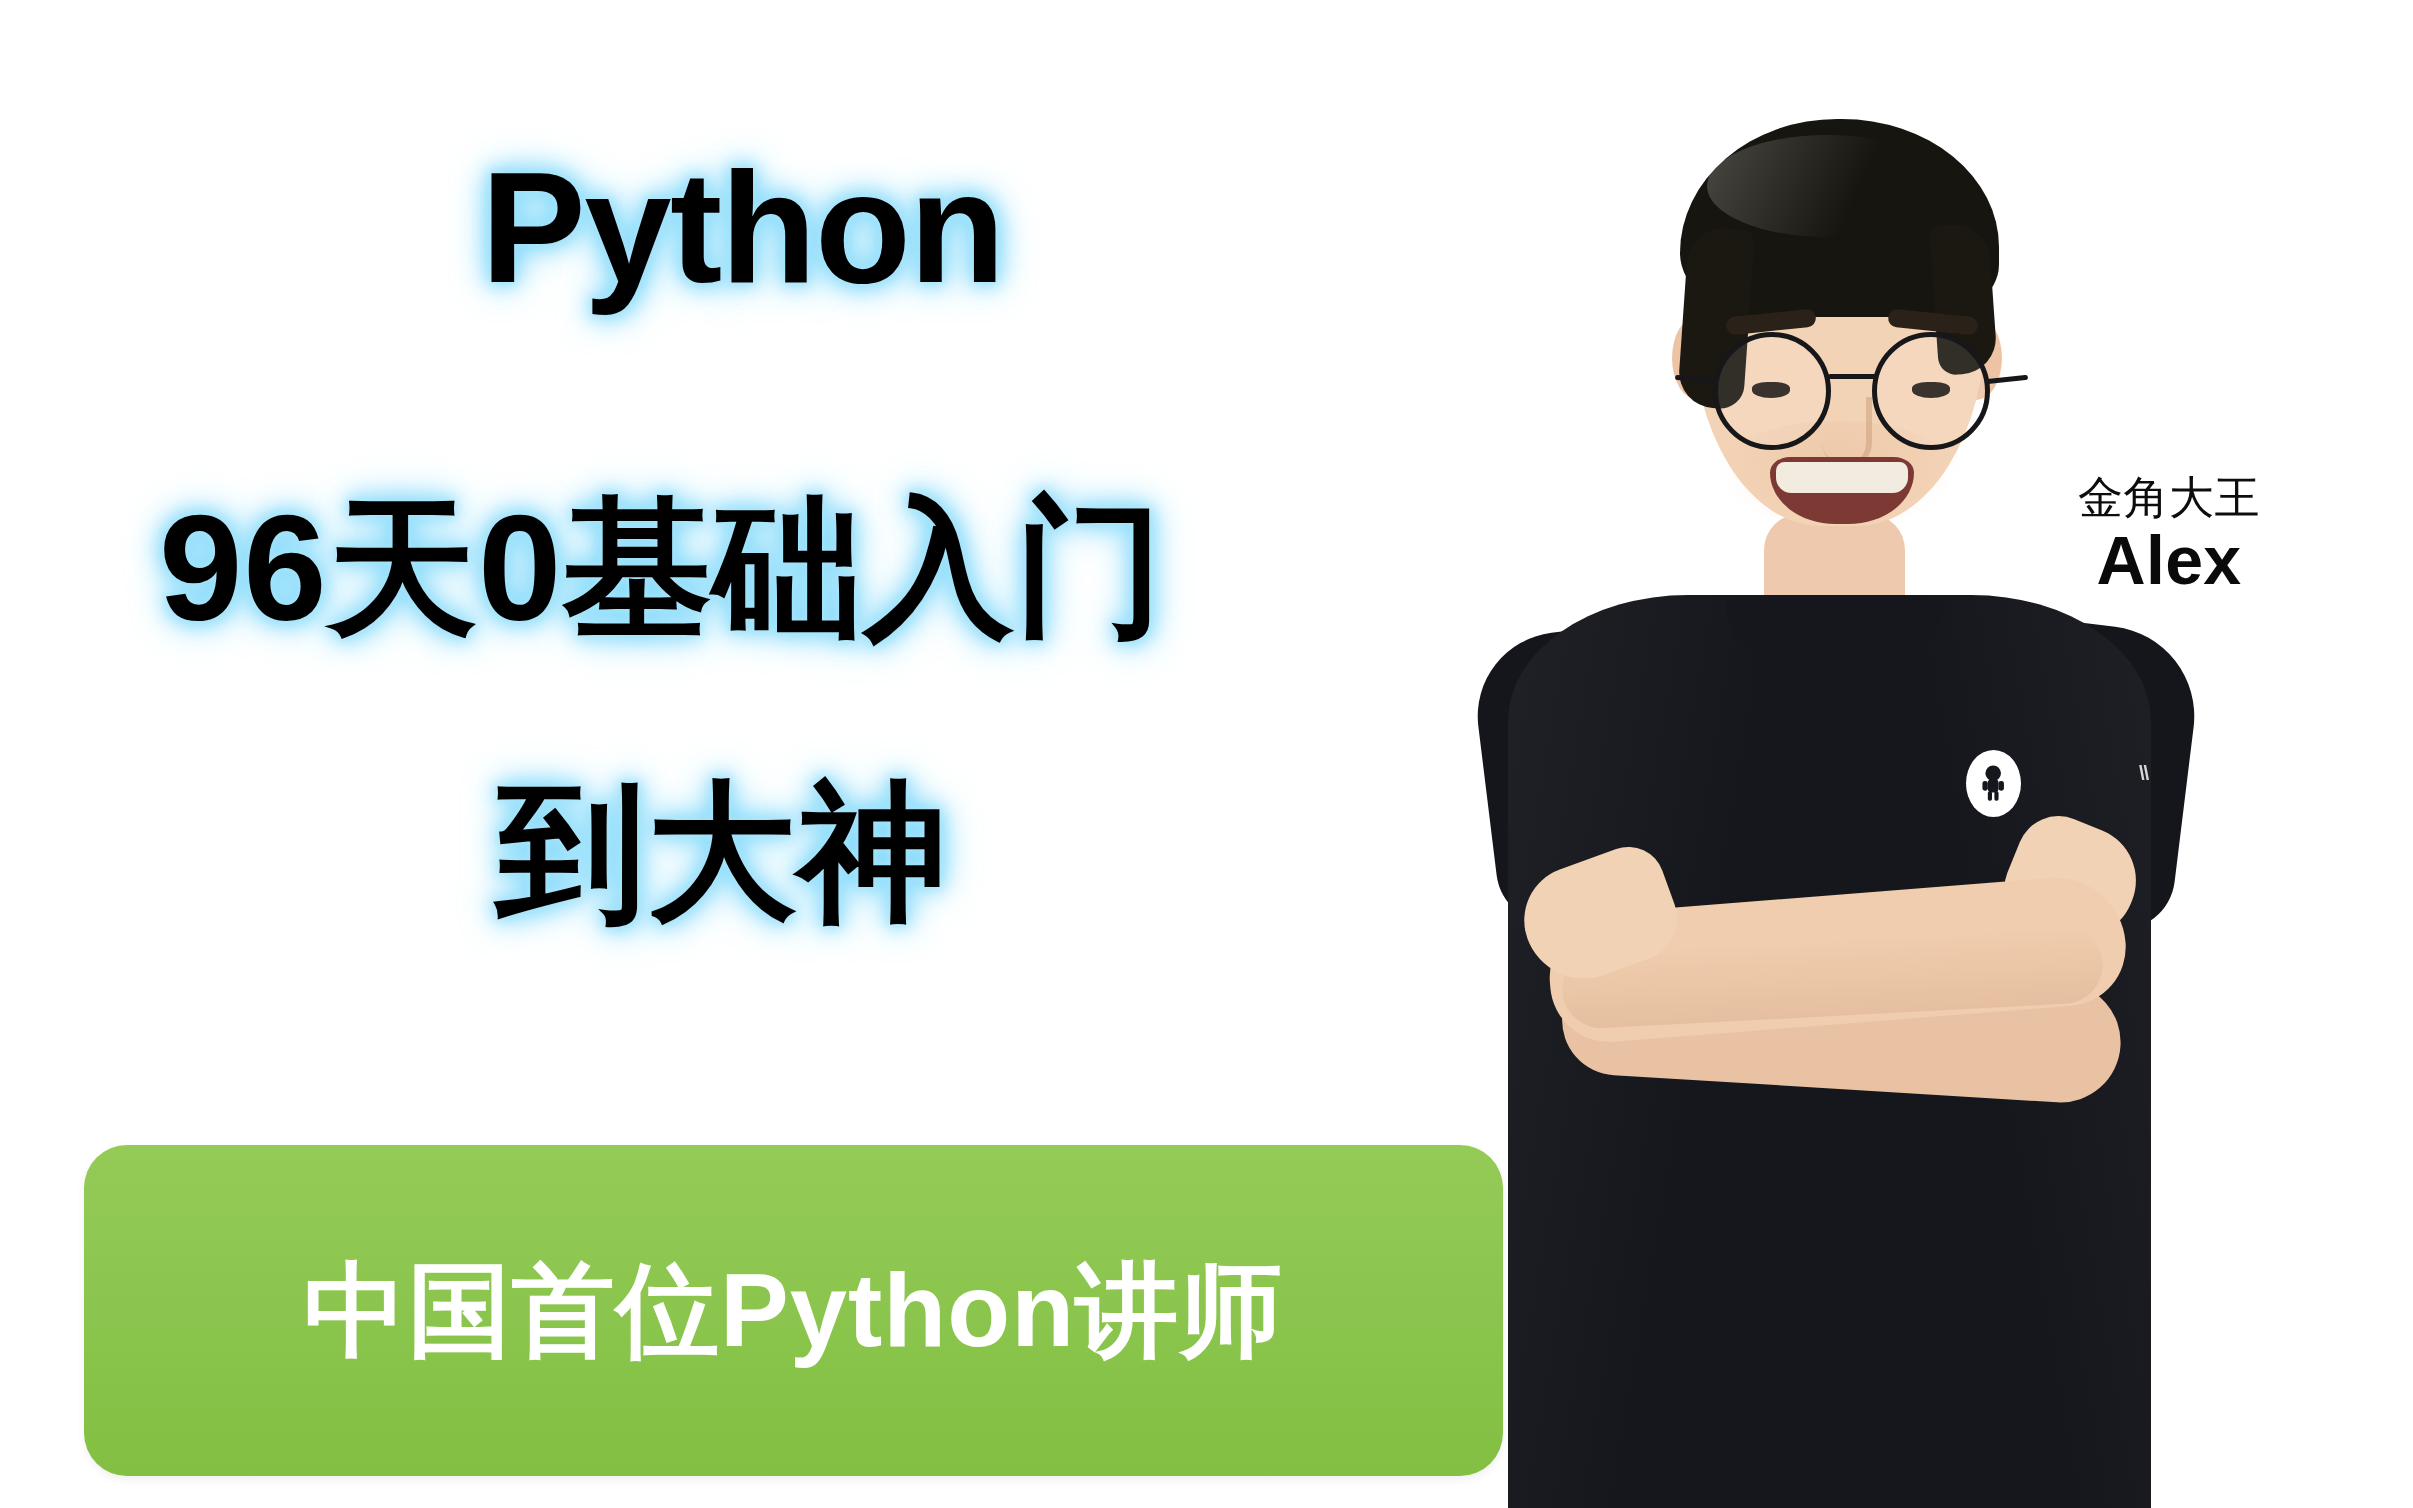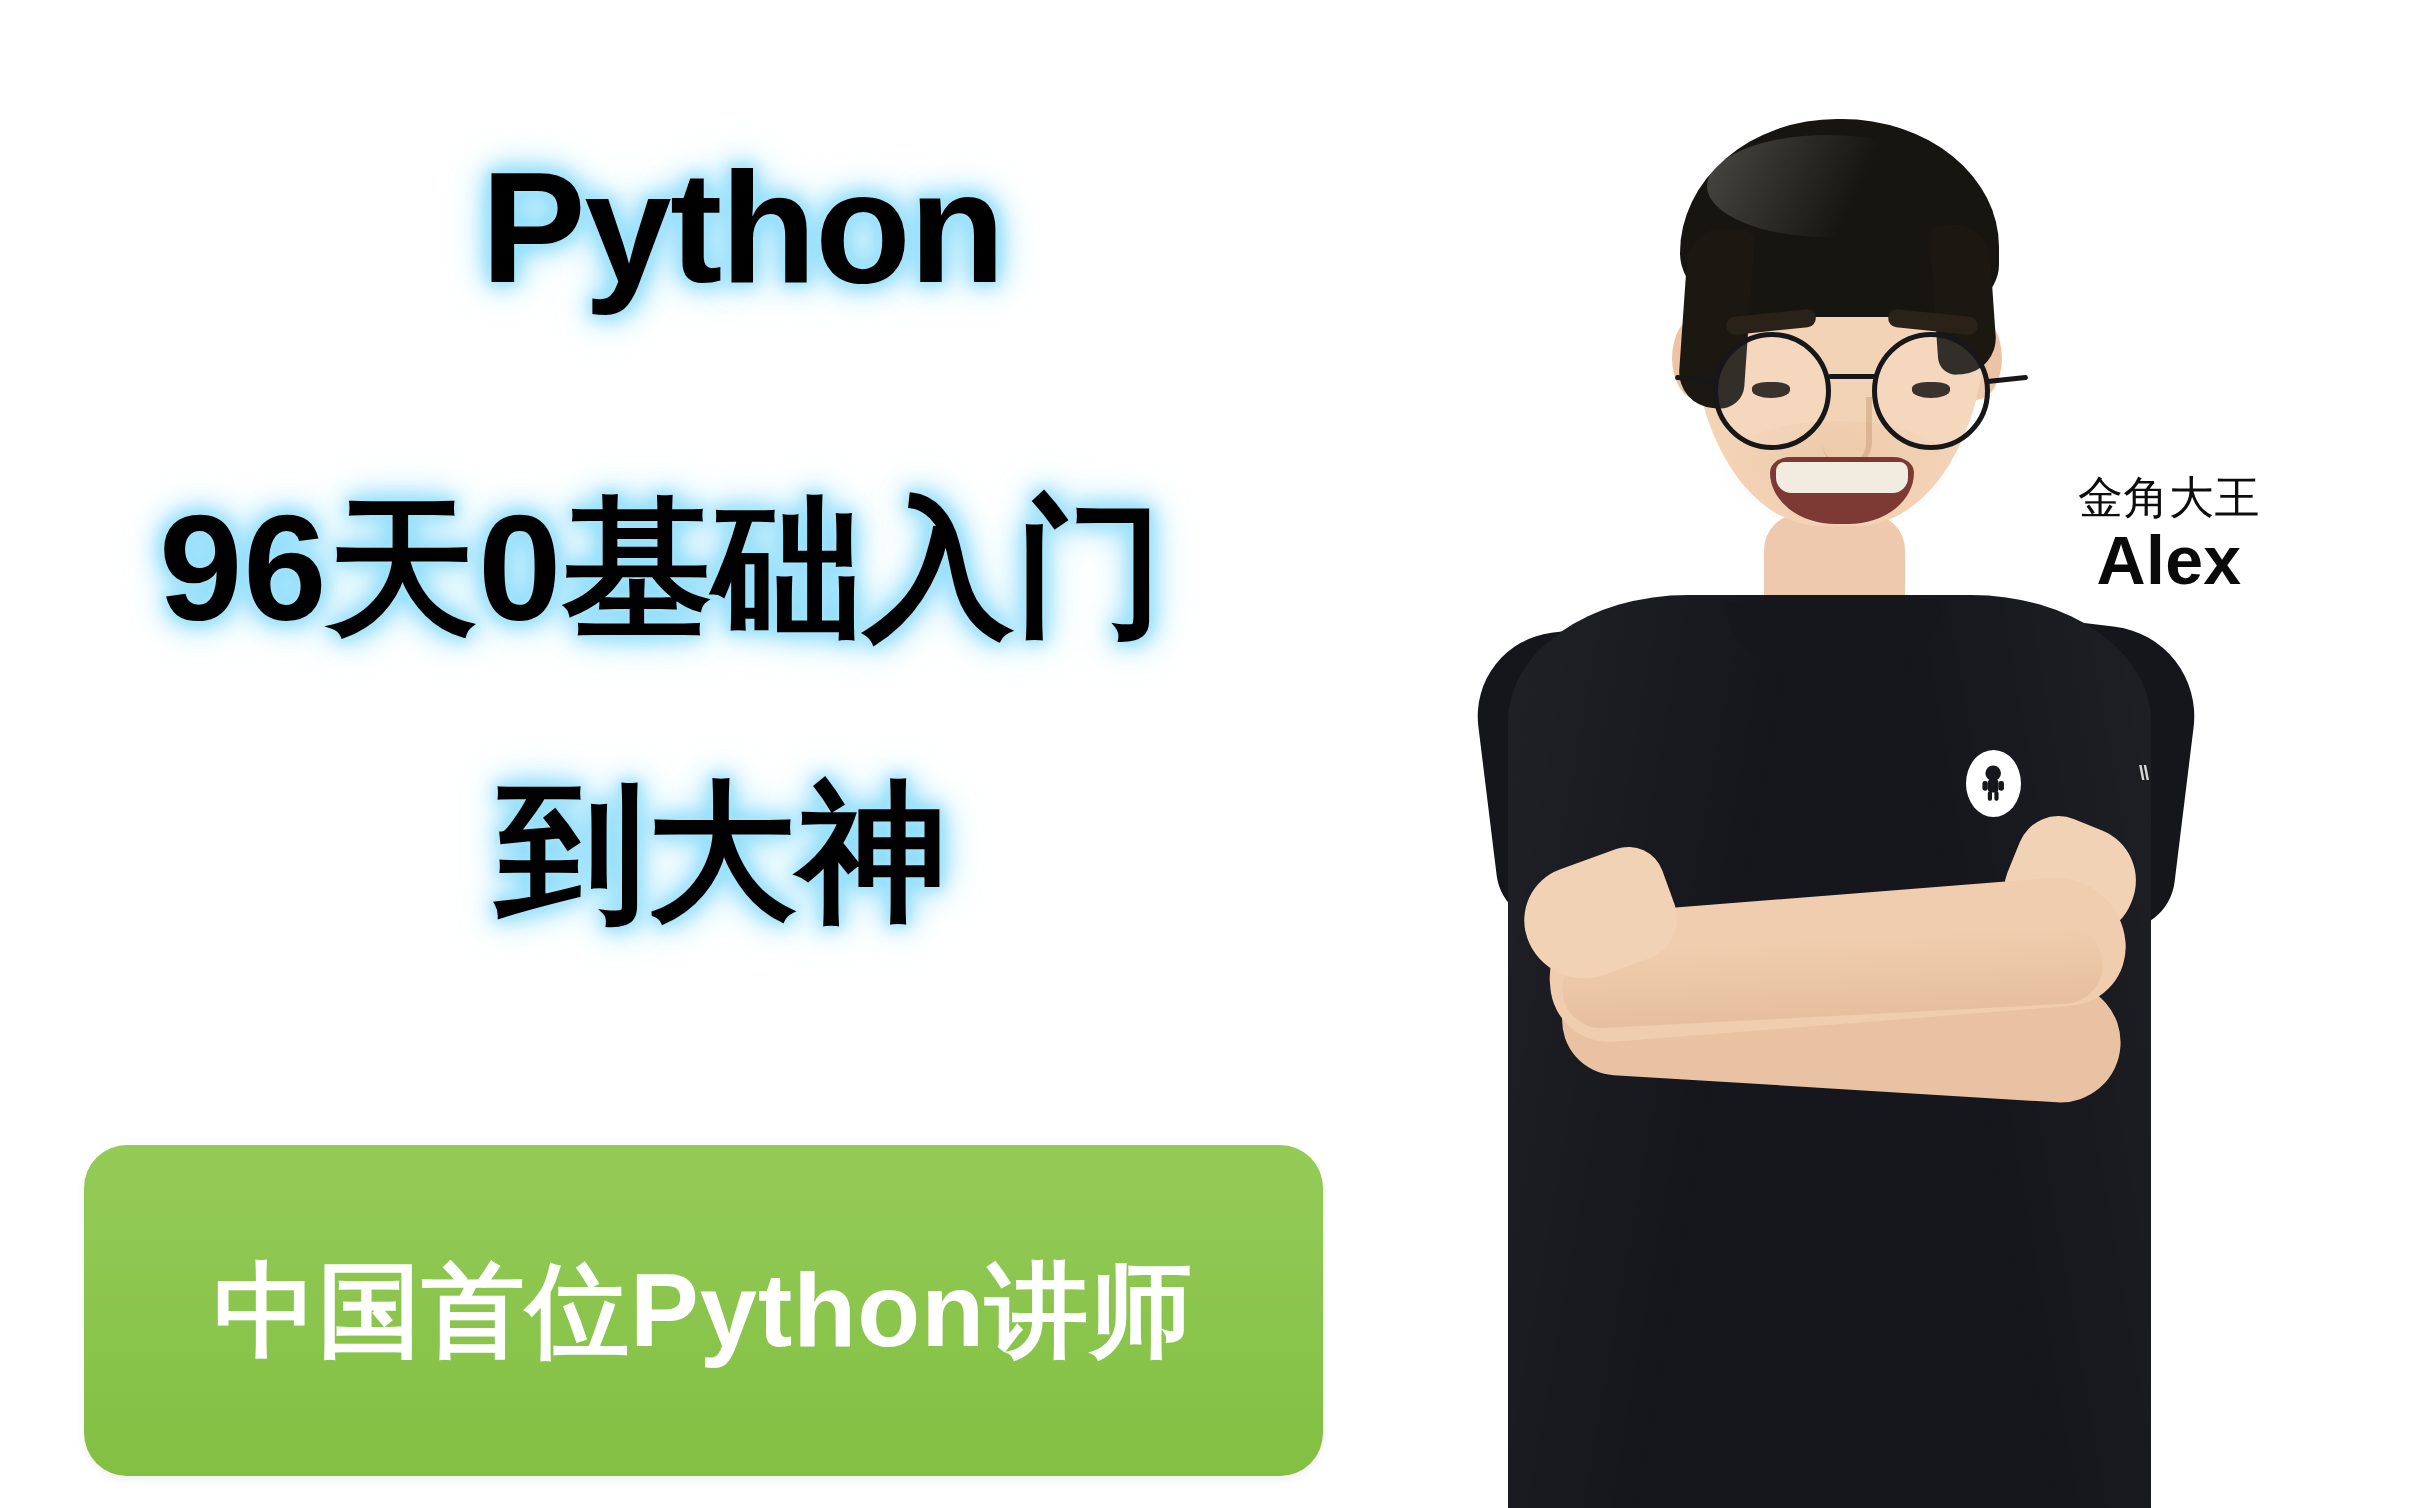--- a/index.html
+++ b/index.html
@@ -62,21 +62,21 @@
     font-size: 150px;
     line-height: 1;
     letter-spacing: 0.005em;
   }
 
   
   .badge {
     position: absolute;
     left: 84px;
     top: 1145px;
-    width: 1239px;
+    width: 1419px;
     height: 331px;
     border-radius: 43px;
     background: linear-gradient(180deg, #94cb57 0%, #8cc64f 42%, #82bf42 100%);
     box-shadow: 0 3.6px 8.4px rgba(0,0,0,0.06);
     display: flex;
     flex-direction: column;
     align-items: center;
     justify-content: center;
   }
   .badge-line {

